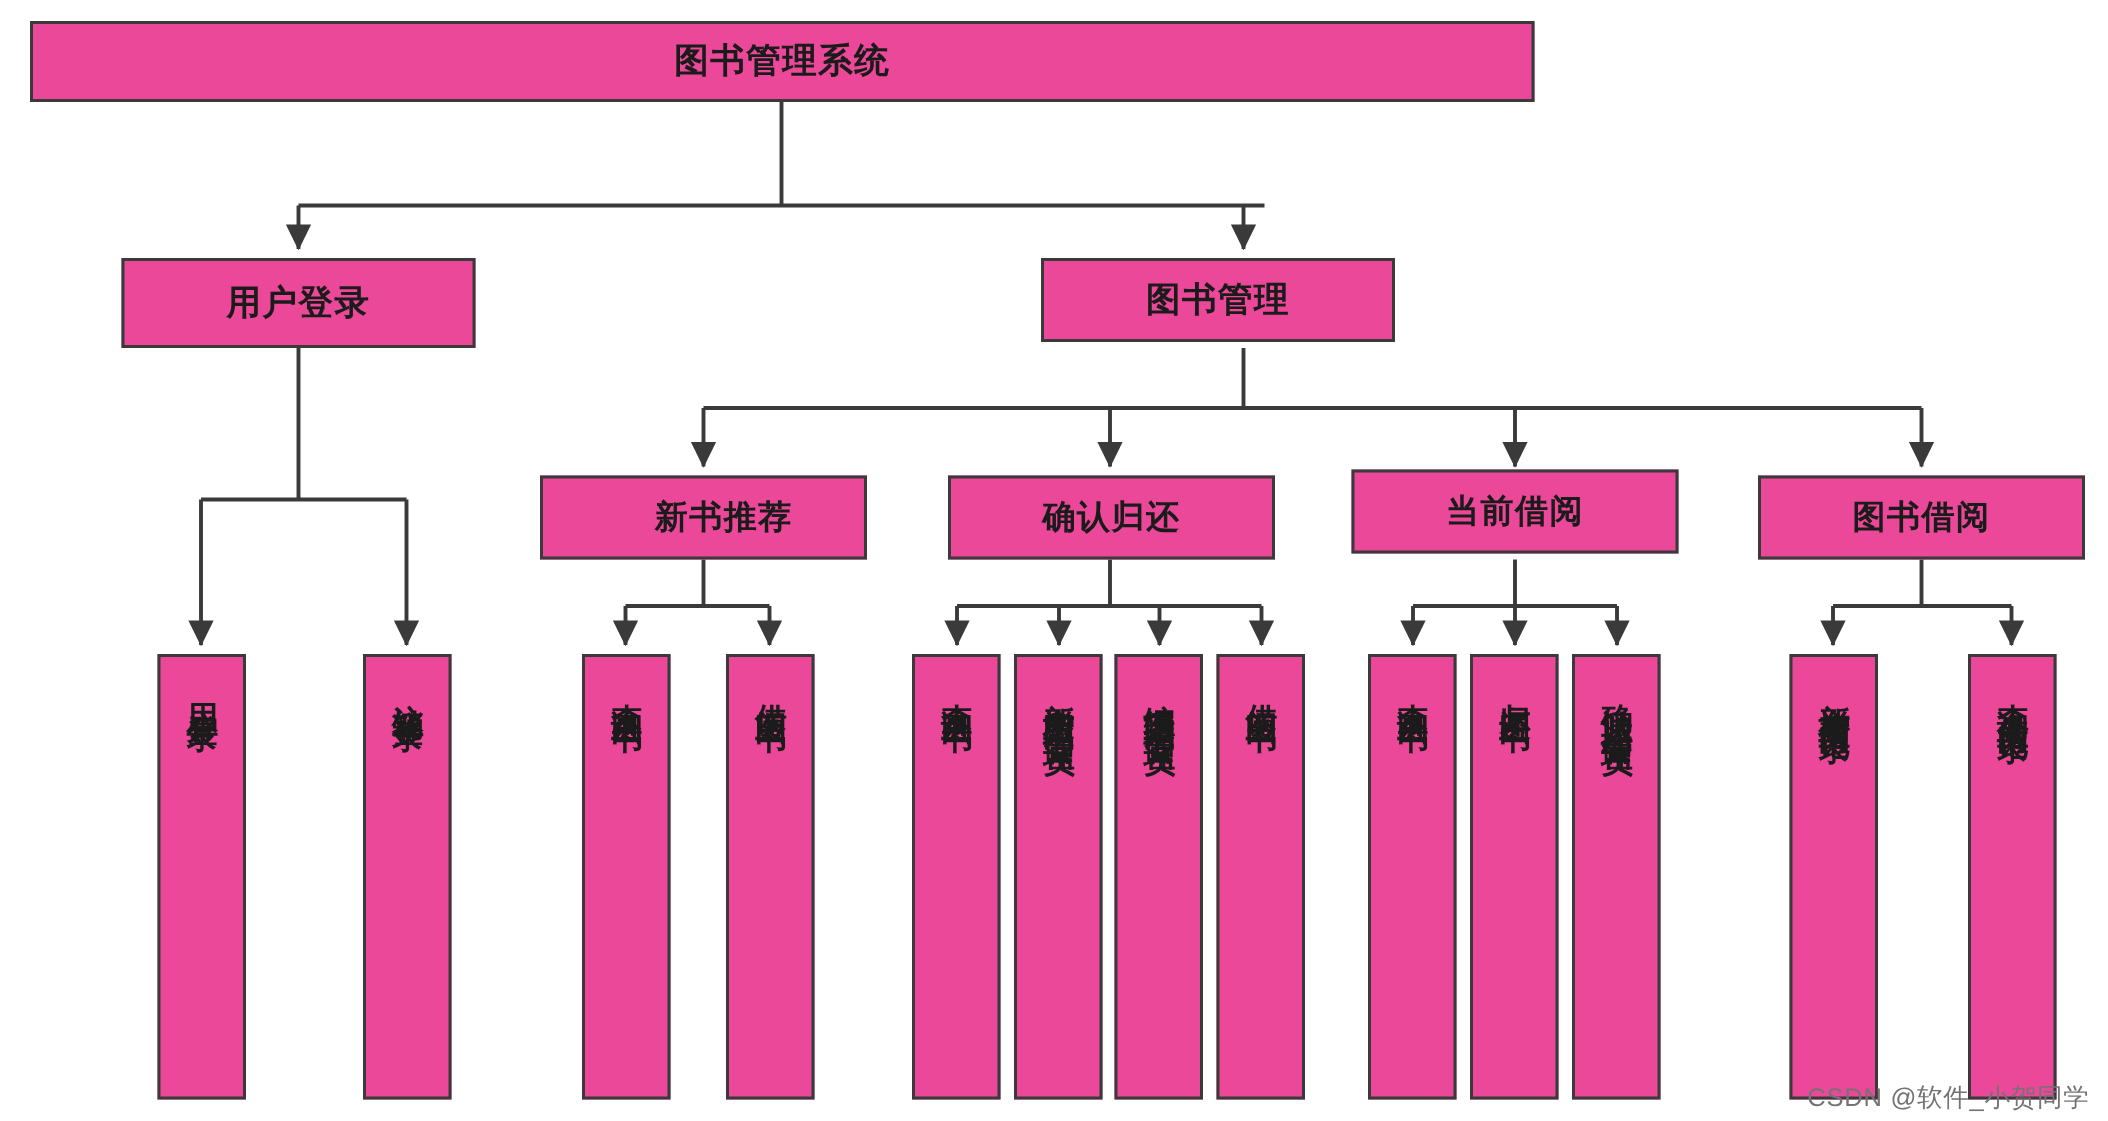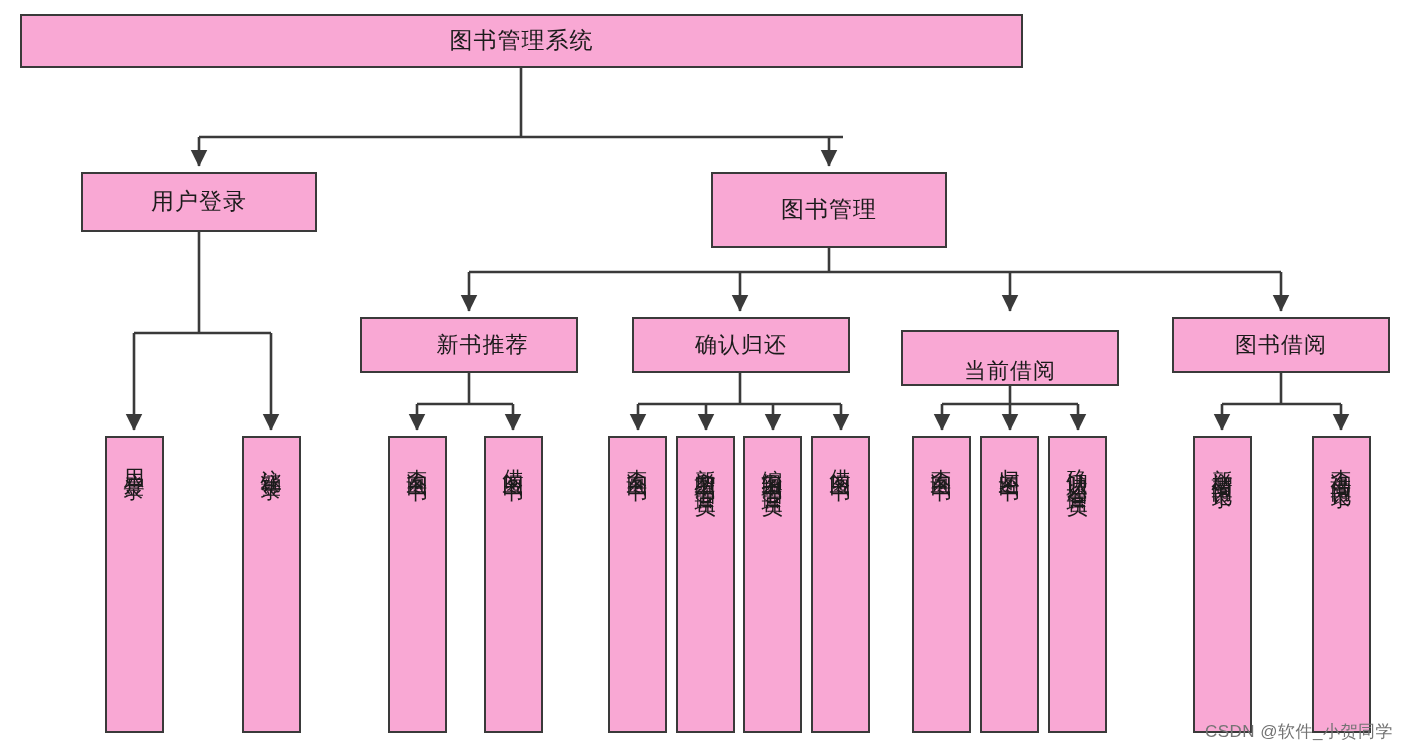--- a/index.html
+++ b/index.html
@@ -17,26 +17,27 @@
   }
   #edges{
     position:absolute;
     left:0; top:0;
     width:1405px; height:747px;
     pointer-events:none;
   }
   .node{
     position:absolute;
     box-sizing:border-box;
-    background:#f9a8d4;
+    background:#ec4899;
     border:2px solid #3a3a3a;
     display:flex;
     align-items:center;
     justify-content:center;
     color:#1b1b1b;
+    font-weight:bold;
   }
   .node .label{
     display:block;
     text-align:center;
     line-height:1.18;
     letter-spacing:1px;
   }
   
   .node.h .label{
     font-size:23px;
@@ -126,31 +127,31 @@
     </g>
   </svg>
 
   <div class="node h root" style="left:20px; top:14px; width:1003px; height:54px;">
     <span class="label">图书管理系统</span>
   </div>
 
   <div class="node h lvl2" style="left:81px; top:172px; width:236px; height:60px;">
     <span class="label">用户登录</span>
   </div>
-  <div class="node h lvl2" style="left:711px; top:172px; width:236px; height:76px;">
+  <div class="node h lvl2" style="left:694px; top:172px; width:236px; height:56px;">
     <span class="label">图书管理</span>
   </div>
 
   <div class="node h lvl3" style="left:360px; top:317px; width:218px; height:56px;padding-left:27px;">
     <span class="label">新书推荐</span>
   </div>
   <div class="node h lvl3" style="left:632px; top:317px; width:218px; height:56px;">
     <span class="label">确认归还</span>
   </div>
-  <div class="node h lvl3" style="left:901px; top:330px; width:218px; height:56px;align-items:flex-end;">
+  <div class="node h lvl3" style="left:901px; top:313px; width:218px; height:56px;">
     <span class="label">当前借阅</span>
   </div>
   <div class="node h lvl3" style="left:1172px; top:317px; width:218px; height:56px;">
     <span class="label">图书借阅</span>
   </div>
 
   <div class="node v" style="left:105px; top:436px; width:59px; height:297px;">
     <span class="label">用户登录</span>
   </div>
   <div class="node v" style="left:242px; top:436px; width:59px; height:297px;">

